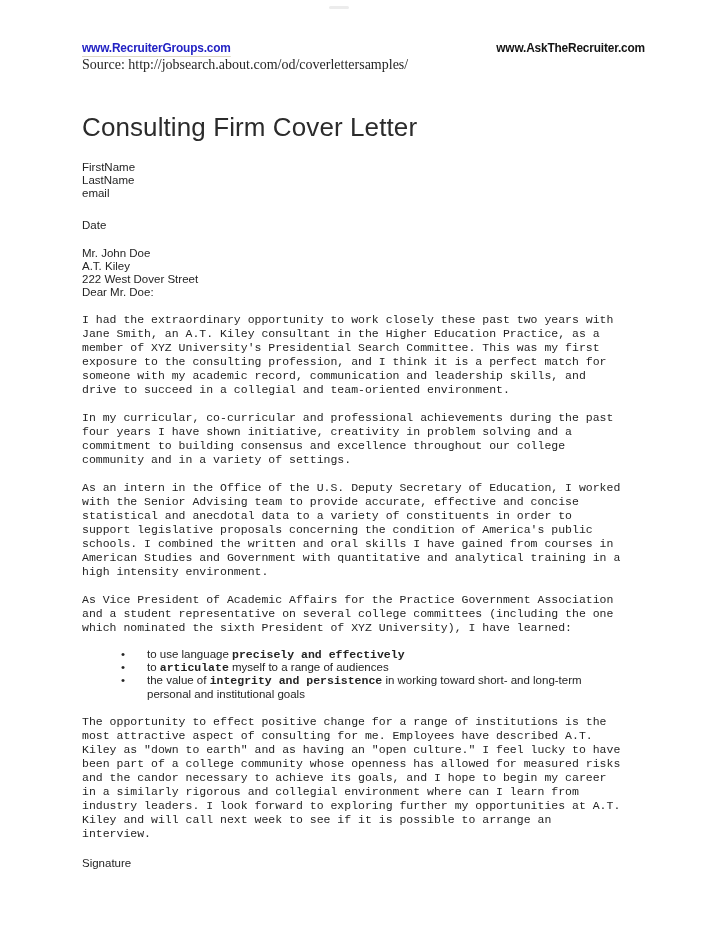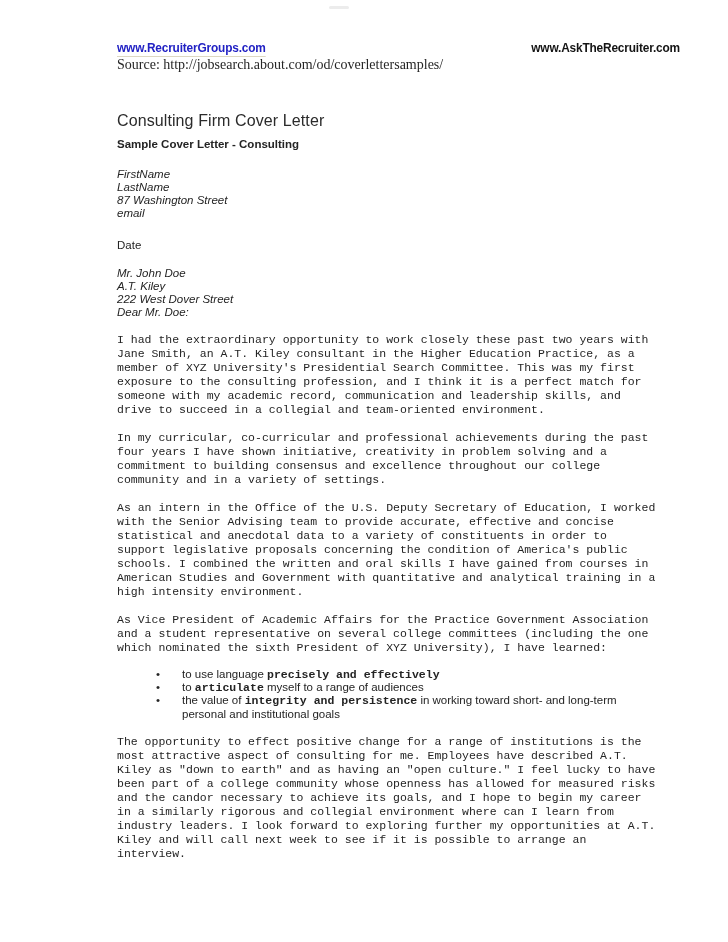--- a/index.html
+++ b/index.html
@@ -10,21 +10,21 @@
     margin:0 auto;
     background:#ffffff;
     color:#1f1f1f;
     font-family:"Liberation Sans", sans-serif;
     overflow:hidden;
   }
   .scan-artifact {
     position:absolute; top:6px; left:329px;
     width:20px; height:3px; background:#ececec; border-radius:2px;
   }
-  .content { padding:40px 58px 0 117px; }
+  .content { padding:40px 58px 0 82px; }
 
   
   .brand-row {
     display:flex; justify-content:space-between; align-items:flex-start;
     width:563px;
   }
   .brand {
     font-size:13.5px; font-weight:800; letter-spacing:-0.2px;
     transform:scaleX(0.88); transform-origin:left center;
     white-space:nowrap;
@@ -37,29 +37,29 @@
   }
   .brand-right { color:#141414; transform-origin:right center; }
 
   .source-line {
     font-family:"Liberation Serif", serif;
     font-size:14px; color:#262626;
   }
 
   .doc-title {
     margin-top:39px;
-    font-size:16px; font-weight:400; color:#2b2b2b;
+    font-size:26px; font-weight:400; color:#2b2b2b;
     letter-spacing:0.1px;
   }
   .doc-subtitle {
     margin-top:8px;
     font-size:11.5px; font-weight:700; color:#242424;
   }
 
-  .block { font-size:11.5px; line-height:13px; color:#242424;font-style:italic; }
+  .block { font-size:11.5px; line-height:13px; color:#242424; }
   .sender-block { margin-top:18px; }
   .date-line { margin-top:19px; font-size:11.5px; color:#242424; }
   .recipient-block { margin-top:16px; }
 
   .body-text { max-width:540px; font-size:11.5px; line-height:14px; color:#242424;font-family:Liberation Mono, monospace; }
   .para { margin-top:14px; }
 
   .bullet-list { margin-top:13px; max-width:540px; }
   .bullet-row { display:flex; margin-left:39px; font-size:11.5px; line-height:13.2px; color:#242424; }
   .bullet-dot { width:26px; flex:0 0 26px; }
@@ -78,26 +78,24 @@
 
     <div class="brand-row">
       <span class="brand brand-left">www.RecruiterGroups.com</span>
       <span class="brand brand-right">www.AskTheRecruiter.com</span>
     </div>
 
     <div class="source-line">Source: http://jobsearch.about.com/od/coverlettersamples/</div>
 
     <h1 class="doc-title">Consulting Firm Cover Letter</h1>
 
-    <div class="doc-subtitle">Sample Cover Letter - Consulting</div>
 
     <div class="block sender-block">
         <div>FirstName</div>
         <div>LastName</div>
-        <div>87 Washington Street</div>
         <div>email</div>
       </div>
 
     <div class="date-line">Date</div>
 
     <div class="block recipient-block">
         <div>Mr. John Doe</div>
         <div>A.T. Kiley</div>
         <div>222 West Dover Street</div>
         <div>Dear Mr. Doe:</div>
@@ -121,15 +119,16 @@
         <span class="bullet-text"><span>to </span><span class="seg-b">articulate</span><span> myself to a range of audiences</span></span>
       </div>
       <div class="bullet-row">
         <span class="bullet-dot">•</span>
         <span class="bullet-text"><span>the value of </span><span class="seg-b">integrity and persistence</span><span> in working toward short- and long-term personal and institutional goals</span></span>
       </div>
     </div>
 
     <p class="body-text para">The opportunity to effect positive change for a range of institutions is the most attractive aspect of consulting for me. Employees have described A.T. Kiley as "down to earth" and as having an "open culture." I feel lucky to have been part of a college community whose openness has allowed for measured risks and the candor necessary to achieve its goals, and I hope to begin my career in a similarly rigorous and collegial environment where can I learn from industry leaders. I look forward to exploring further my opportunities at A.T. Kiley and will call next week to see if it is possible to arrange an interview.</p>
 
+    <div class="signature-line">Signature</div>
 
   </div>
 </div>
 
 </body></html>

